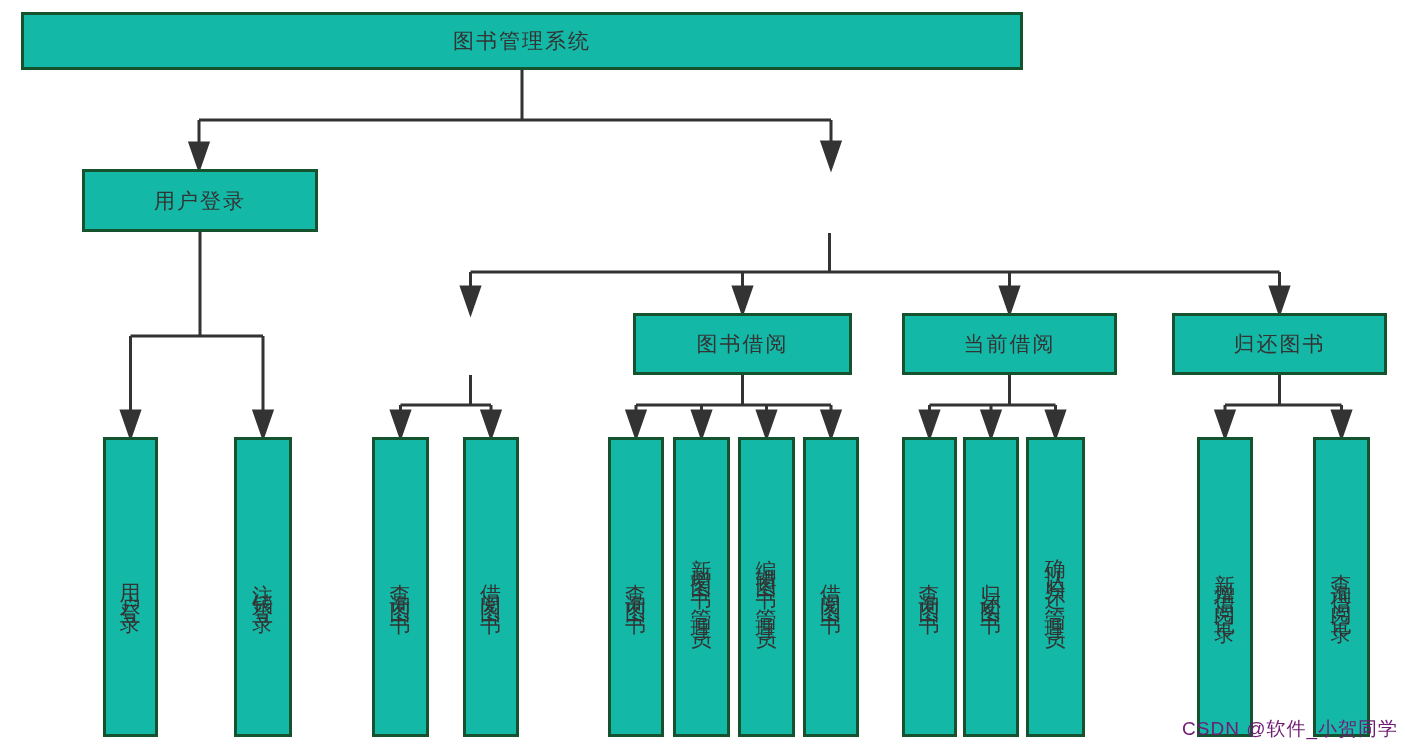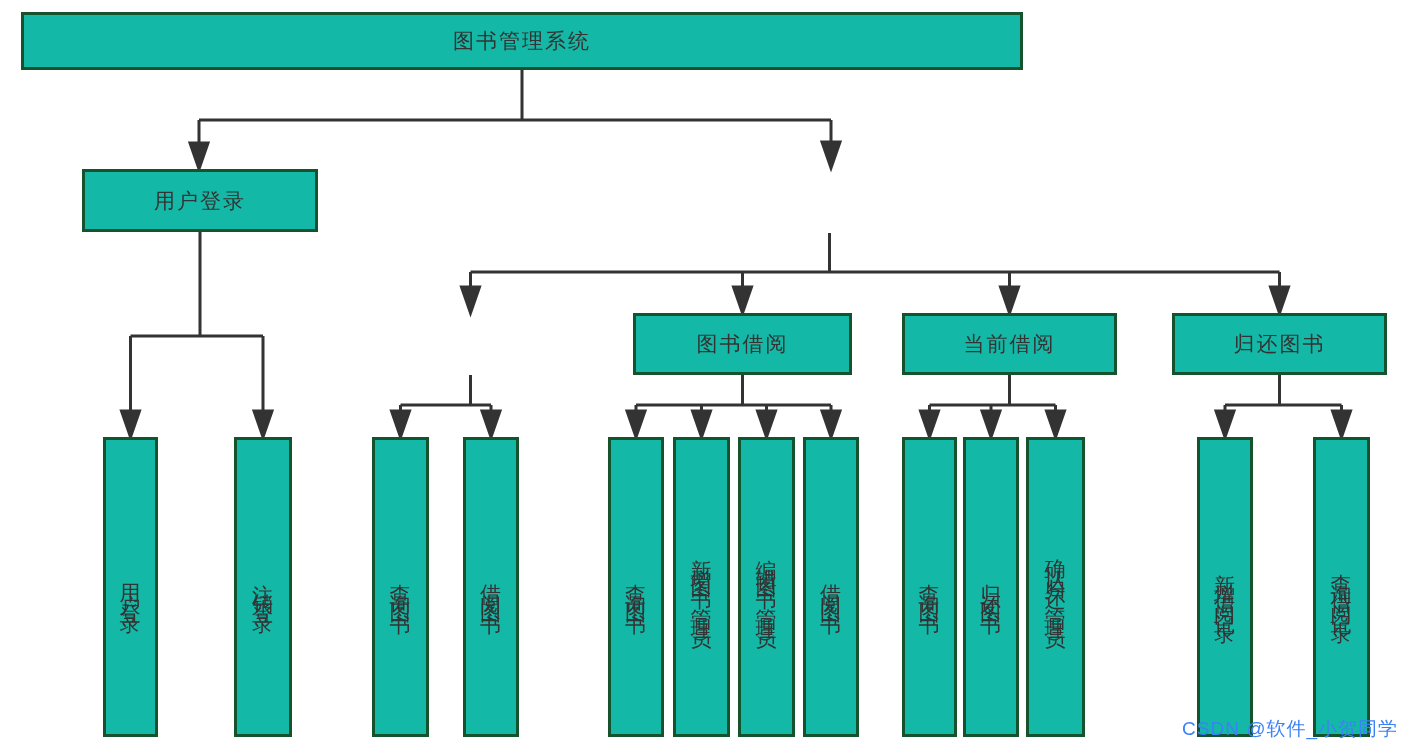--- a/index.html
+++ b/index.html
@@ -18,21 +18,21 @@
   .node span{
     font-size:21px;letter-spacing:2px;color:#333333;white-space:nowrap;
   }
   .leaf{top:437px;height:300px;}
   .leaf span{
     writing-mode:vertical-rl;text-orientation:mixed;
     font-size:21px;letter-spacing:10px;line-height:1;white-space:normal;
   }
   .watermark{
     position:absolute;left:1168px;top:716px;width:230px;text-align:right;
-    font-size:19px;color:#3b82f6;letter-spacing:1px;z-index:3;white-space:nowrap;
+    font-size:19px;color:#701a75;letter-spacing:1px;z-index:3;white-space:nowrap;
   }
 </style>
 </head>
 <body>
 
 <div class="canvas">
 
   <svg class="connectors" width="1405" height="747">
     <g stroke="#333333" stroke-width="3" fill="#333333">
 

